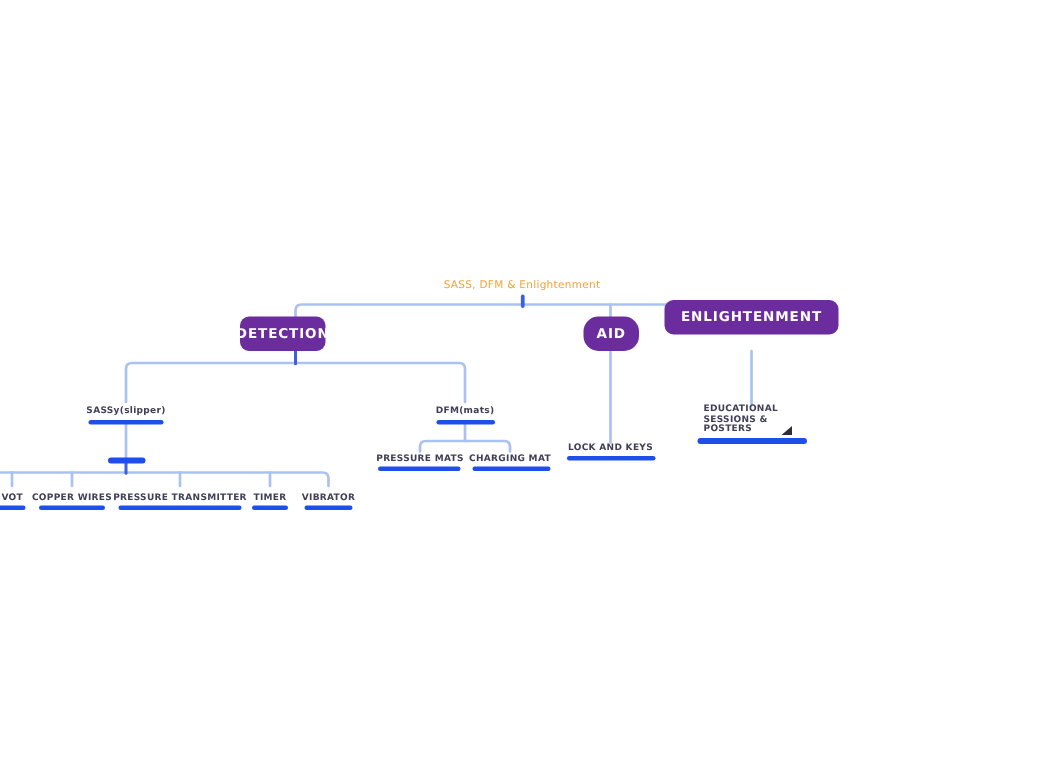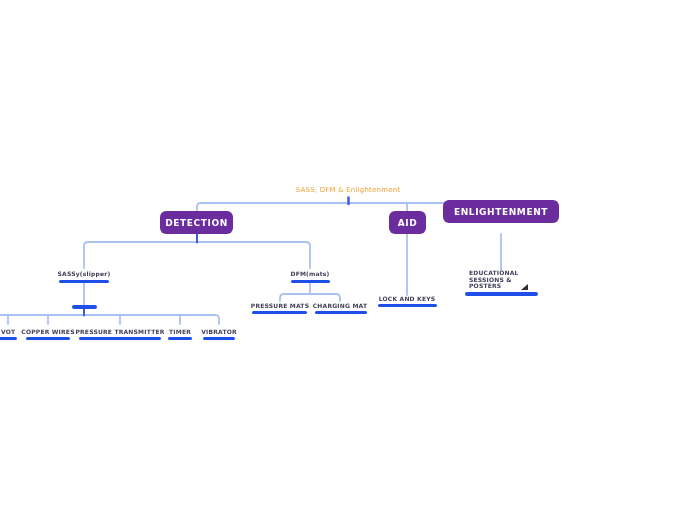--- a/index.html
+++ b/index.html
@@ -63,22 +63,22 @@
     </g>
     <g fill="none" stroke="#3b5fe0" stroke-linecap="round">
       <path stroke-width="2.5" d="M348.5,197.5 L348.5,204"></path>
       <path stroke-width="2" d="M197,234 L197,242.5"></path>
       <path stroke-width="2" d="M84,309 L84,315.5"></path>
     </g>
   </svg>
 
   <div class="root-label" style="left:348px;top:186px;">SASS, DFM &amp; Enlightenment</div>
 
-  <div class="branch-node" style="left:160px;top:211px;width:73px;height:23px;text-align:right;">DETECTION</div>
-  <div class="branch-node" style="left:389px;top:211px;width:37px;height:23px;">AID</div>
+  <div class="branch-node" style="left:160px;top:211px;width:57px;height:23px;text-align:right;">DETECTION</div>
+  <div class="branch-node" style="left:389px;top:211px;width:37px;height:23px;border-radius:10px;">AID</div>
   <div class="branch-node" style="left:443px;top:200px;width:116px;height:23px;">ENLIGHTENMENT</div>
 
   <div class="leaf-label" style="left:84px;top:270px;">SASSy(slipper)</div>
   <div class="underline" style="left:59px;top:280px;width:50px;"></div>
 
   <div class="leaf-label" style="left:310px;top:270px;">DFM(mats)</div>
   <div class="underline" style="left:291px;top:280px;width:39px;"></div>
 
   <div class="empty-node" style="left:72px;top:305px;width:25px;"></div>
 

